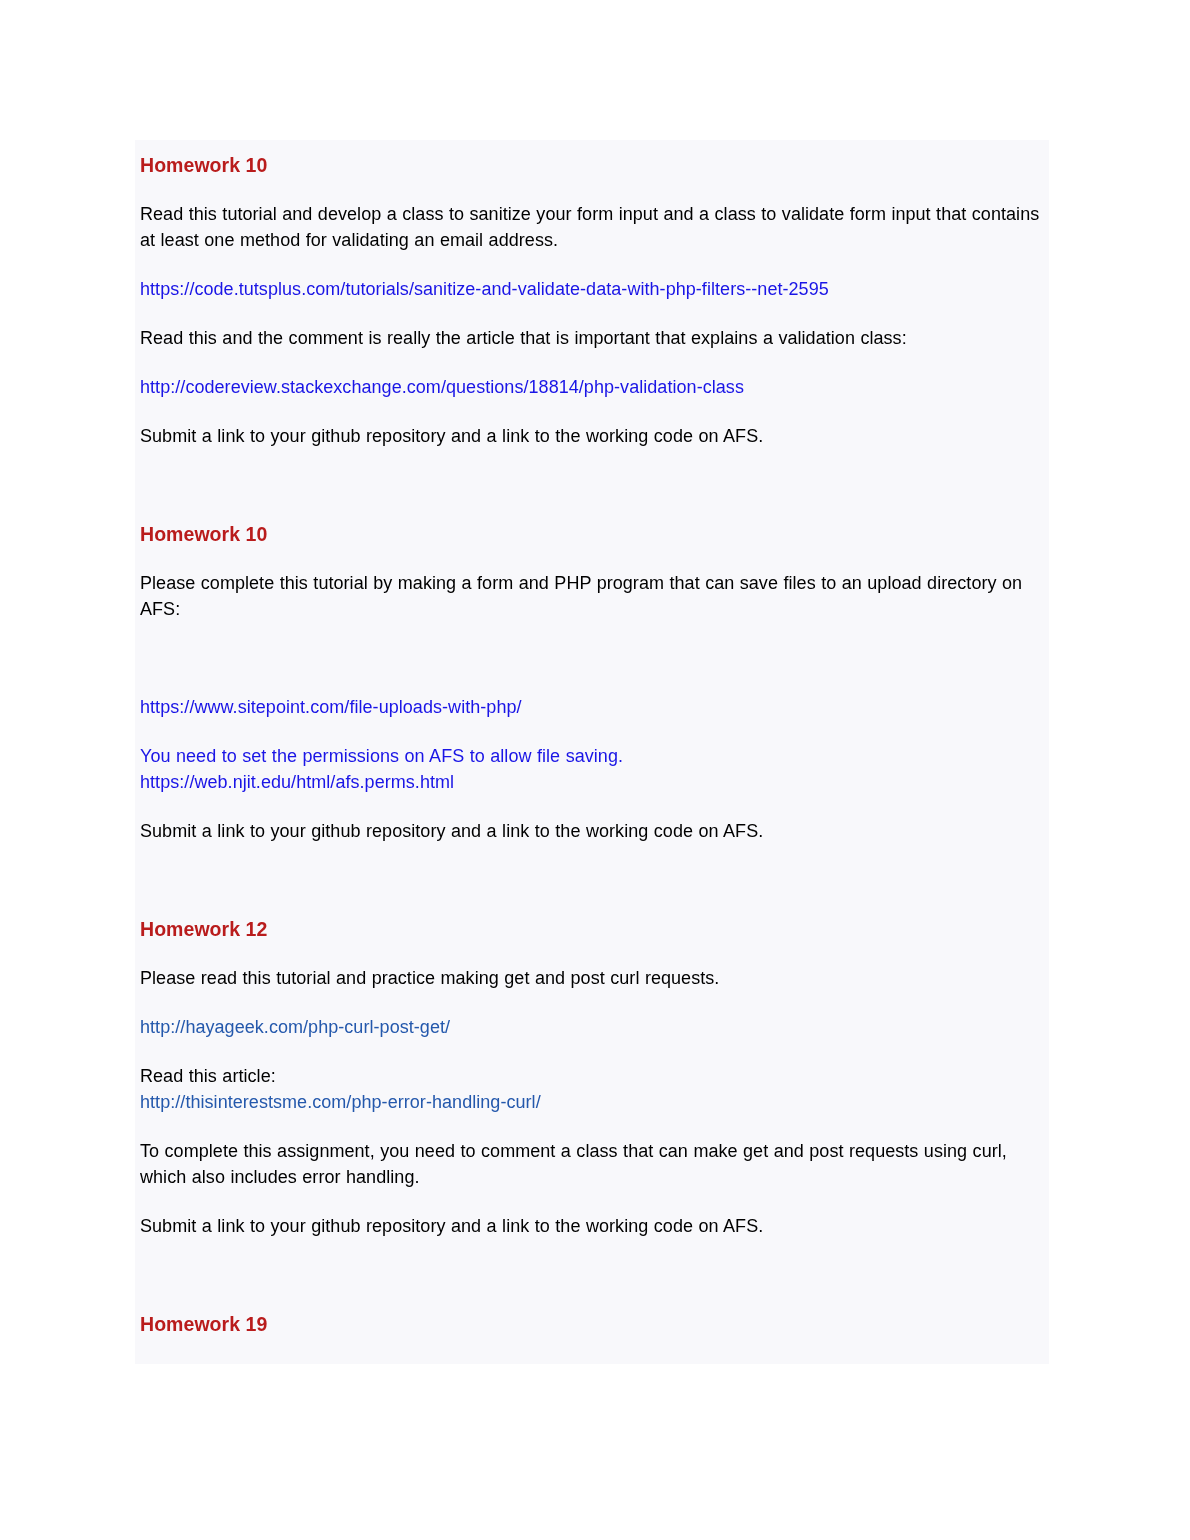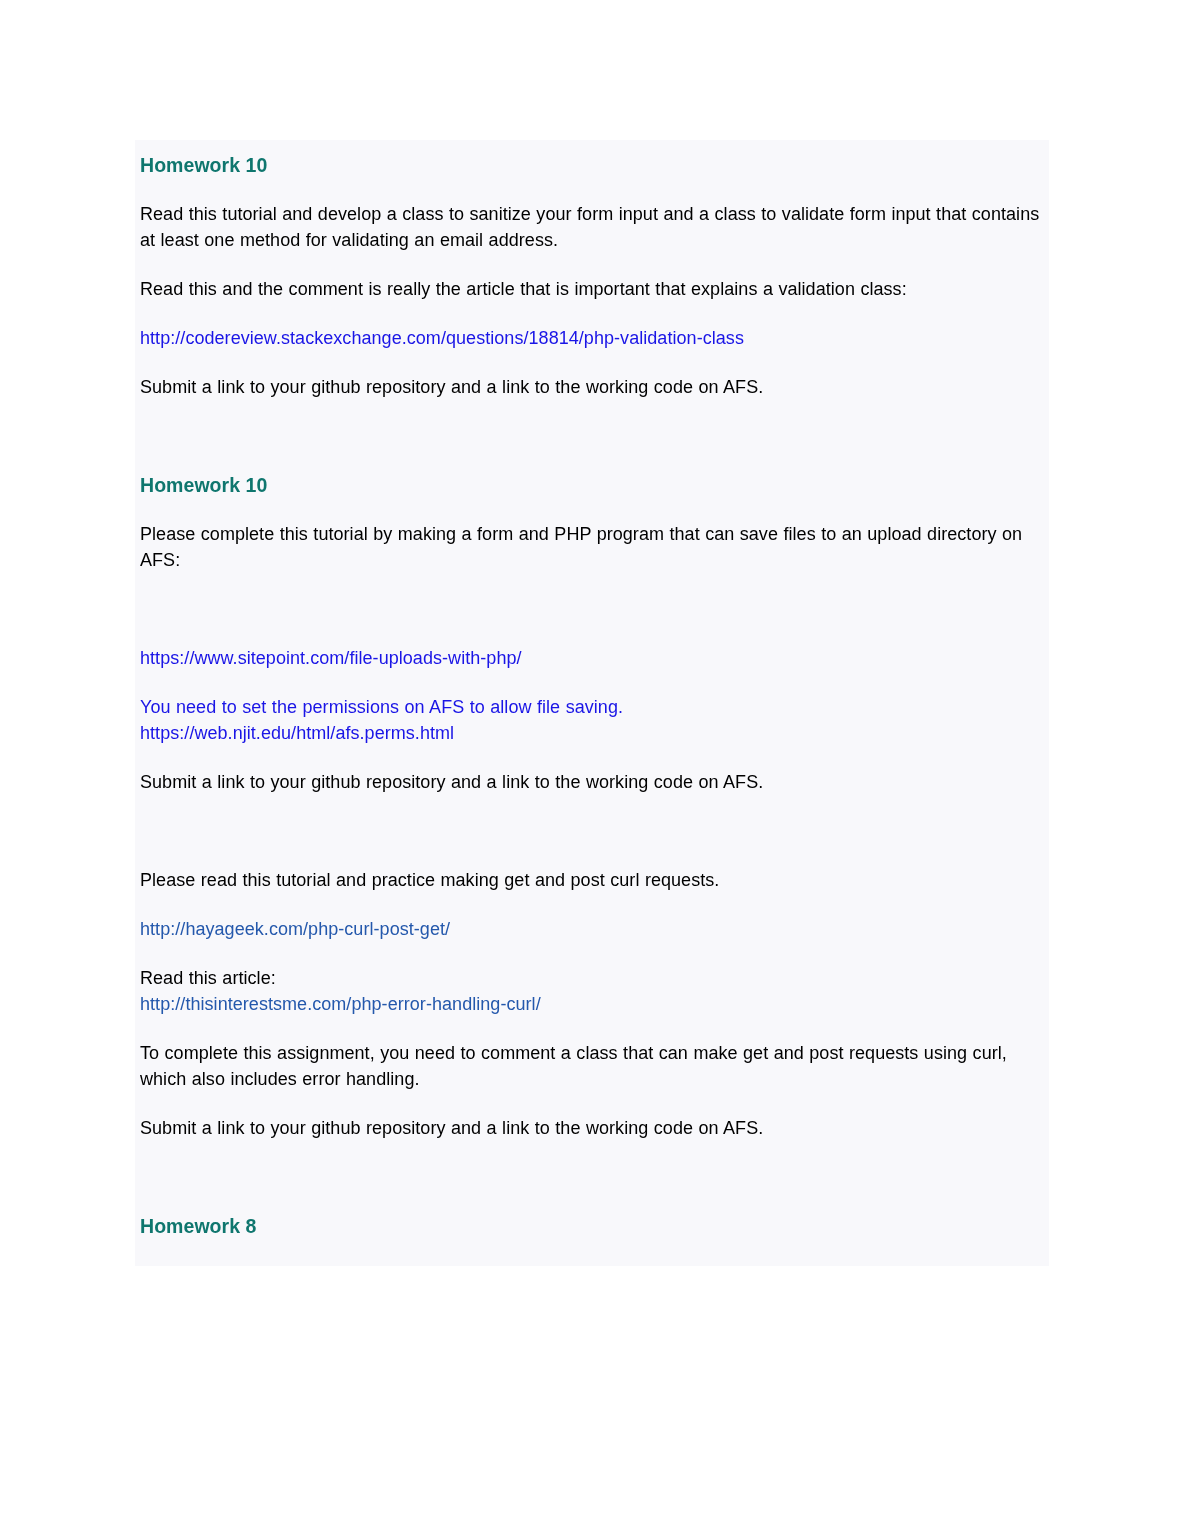--- a/index.html
+++ b/index.html
@@ -48,21 +48,21 @@
     margin: 0;
     padding: 12px 0 11px 0;
     letter-spacing: 0.05px;
     word-spacing: 0.4px;
   }
 
   .heading {
     font-size: 19.5px;
     line-height: 26px;
     font-weight: bold;
-    color: #0f766e;
+    color: #b91c1c;
     margin: 0;
     padding: 12px 0 11px 0;
     letter-spacing: 0.05px;
   }
 
   
   .link-plain {
     color: #1a15e6;
     text-decoration: none;
   }
@@ -96,20 +96,21 @@
 <div class="page">
 
   <div class="content-block">
     <div class="doc-body">
 
       <section>
         <p class="heading">Homework 10</p>
 
         <p class="para">Read this tutorial and develop a class to sanitize your form input and a class to validate form input that contains at least one method for validating an email address.</p>
 
+        <p class="para link-para"><span class="link-plain">https://code.tutsplus.com/tutorials/sanitize-and-validate-data-with-php-filters--net-2595</span></p>
 
         <p class="para">Read this and the comment is really the article that is important that explains a validation class:</p>
 
         <p class="para link-para"><span class="link-plain">http://codereview.stackexchange.com/questions/18814/php-validation-class</span></p>
 
         <p class="para">Submit a link to your github repository and a link to the working code on AFS.</p>
 
         <p class="spacer">&nbsp;</p>
       </section>
 
@@ -123,36 +124,37 @@
         <p class="para link-para"><span class="link-plain">https://www.sitepoint.com/file-uploads-with-php/</span></p>
 
         <p class="para link-para"><span class="link-plain">You need to set the permissions on AFS to allow file saving.</span><br><span class="link-plain">https://web.njit.edu/html/afs.perms.html</span></p>
 
         <p class="para">Submit a link to your github repository and a link to the working code on AFS.</p>
 
         <p class="spacer">&nbsp;</p>
       </section>
 
       <section>
+        <p class="heading">Homework 12</p>
 
         <p class="para">Please read this tutorial and practice making get and post curl requests.</p>
 
         <p class="para"><span class="link-underline">http://hayageek.com/php-curl-post-get/</span></p>
 
         <p class="para"><span>Read this article:</span><br><span class="link-underline">http://thisinterestsme.com/php-error-handling-curl/</span></p>
 
         <p class="para">To complete this assignment, you need to comment a class that can make get and post requests using curl, which also includes error handling.</p>
 
         <p class="para">Submit a link to your github repository and a link to the working code on AFS.</p>
 
         <p class="spacer">&nbsp;</p>
       </section>
 
       <section>
-        <p class="heading">Homework 8</p>
+        <p class="heading">Homework 19</p>
       </section>
 
       <div class="block-end-pad"></div>
 
     </div>
   </div>
 
 </div>
 
 </body></html>

